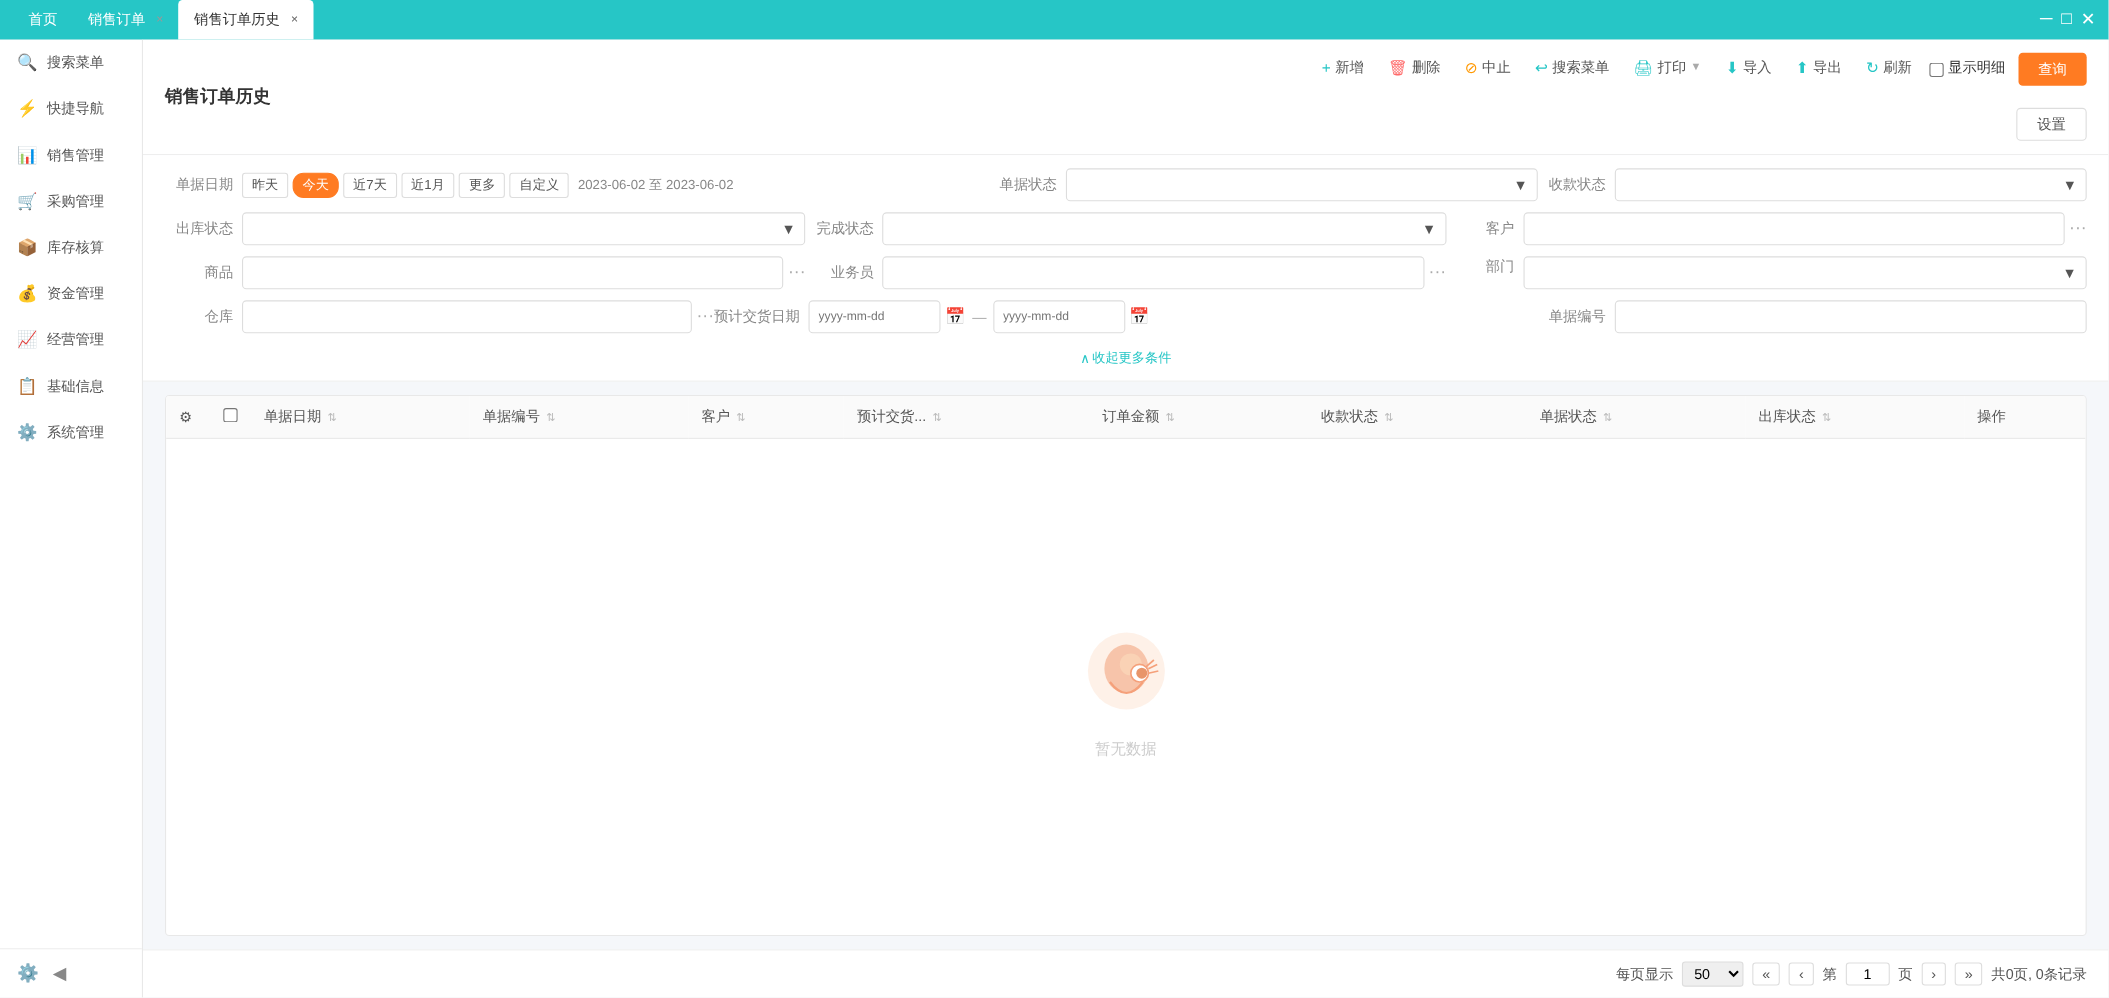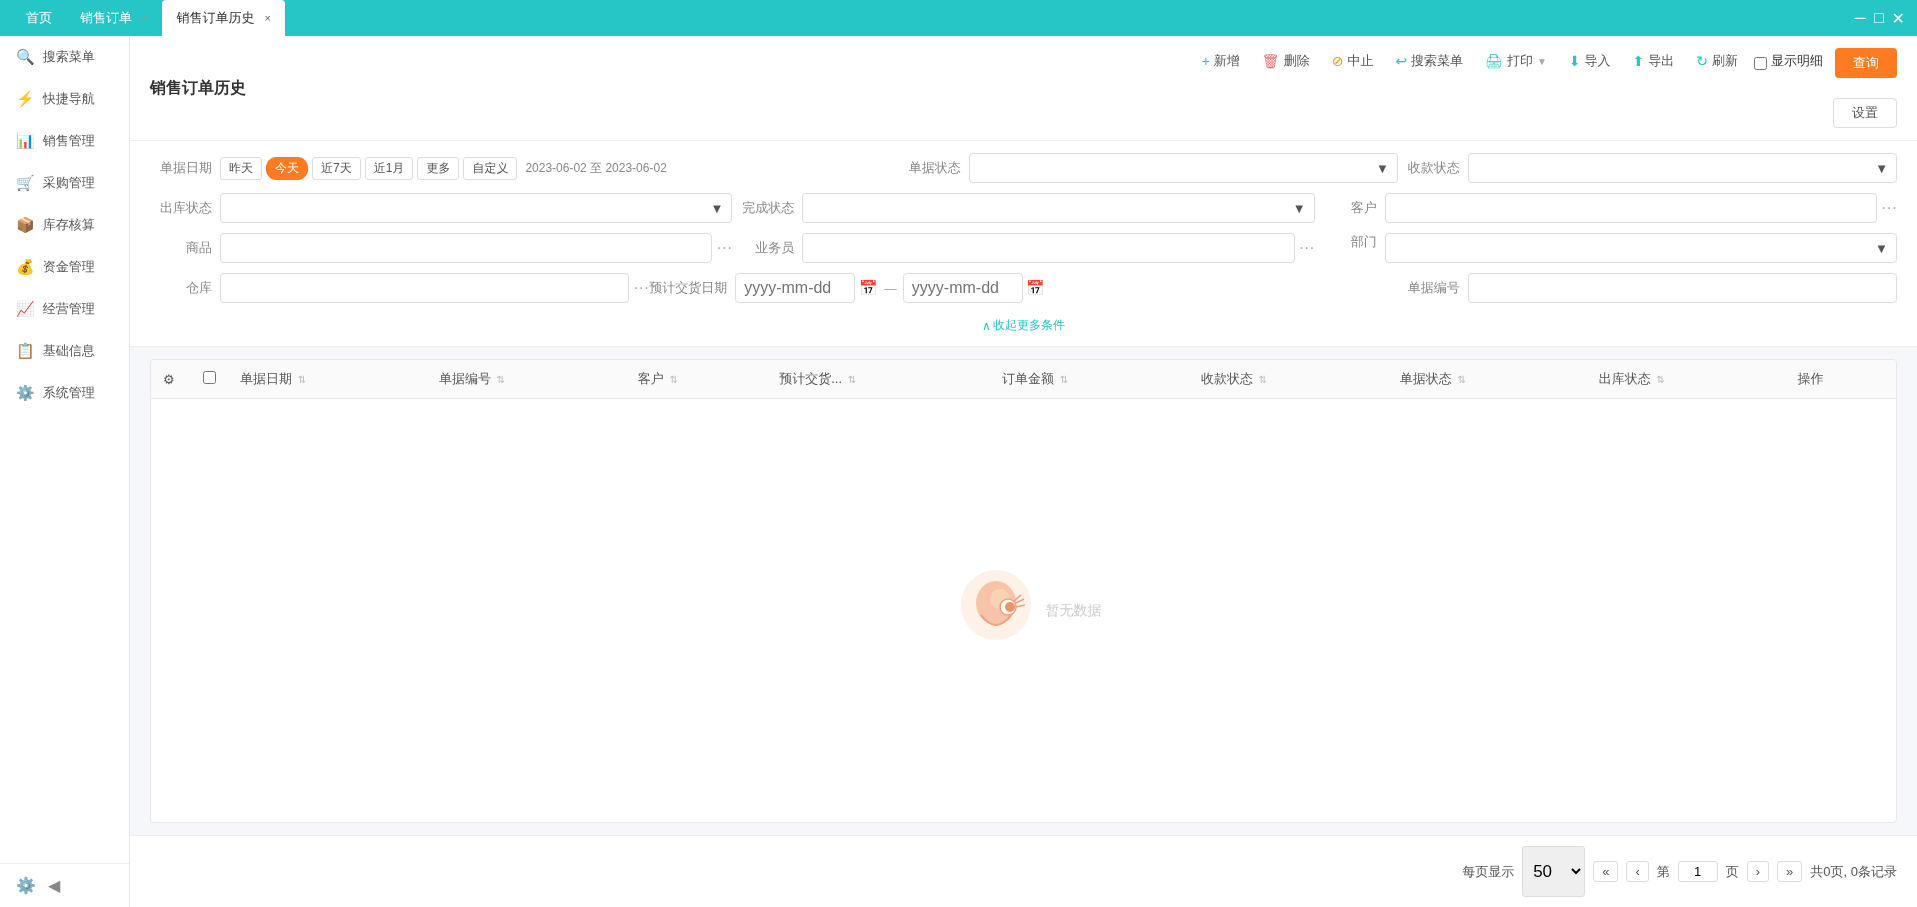--- a/index.html
+++ b/index.html
@@ -43,41 +43,41 @@
     .filter-area { background: #fff; padding: 12px 20px 8px; border-bottom: 1px solid #eee; }
     .filter-row { display: flex; align-items: center; margin-bottom: 10px; gap: 0; flex-wrap: wrap; }
     .filter-label { color: #888; font-size: 13px; min-width: 70px; text-align: right; padding-right: 8px; flex-shrink: 0; }
     .filter-date-btns { display: flex; align-items: flex-end; gap: 4px; }
     .date-btn { padding: 2px 8px; border-radius: 3px; border: 1px solid #ddd; background: #fff; font-size: 12px; cursor: pointer; color: #555; }
     .date-btn.active { background: #ff7b22; color: #fff; border-color: #ff7b22; border-radius: 10px; }
     .date-range { font-size: 12px; color: #888; margin-left: 8px; }
     .filter-select { border: 1px solid #ddd; border-radius: 4px; padding: 4px 8px; font-size: 13px; color: #555; background: #fff; min-width: 160px; display: flex; align-items: center; justify-content: space-between; cursor: pointer; height: 30px; }
     .filter-input { border: 1px solid #ddd; border-radius: 4px; padding: 4px 8px; font-size: 13px; color: #aaa; background: #fff; height: 30px; min-width: 160px; }
     .filter-dots { color: #aaa; cursor: pointer; margin-left: 4px; font-size: 16px; }
-    .date-input { border: 1px solid #ddd; border-radius: 4px; padding: 4px 8px; font-size: 16px; color: #aaa; background: #fff; height: 30px; width: 120px; }
+    .date-input { border: 1px solid #ddd; border-radius: 4px; padding: 4px 8px; font-size: 11px; color: #aaa; background: #fff; height: 30px; width: 120px; }
     .date-sep { margin: 0 6px; color: #aaa; }
     .cal-icon { color: #aaa; cursor: pointer; font-size: 15px; margin-left: 4px; }
     .collapse-btn { color: #26c6c6; font-size: 12px; cursor: pointer; display: flex; align-items: center; gap: 2px; justify-content: center; padding: 4px 0; }
 
     
     .table-area { flex: 1; overflow: auto; padding: 12px 20px; display: flex; flex-direction: column; }
     .table-wrapper { background: #fff; border: 1px solid #e8e8e8; border-radius: 4px; flex: 1; overflow: auto; display: flex; flex-direction: column; }
     .data-table { width: 100%; border-collapse: collapse; }
     .data-table th { background: #fafafa; border-bottom: 1px solid #e8e8e8; padding: 10px 12px; text-align: left; font-weight: normal; color: #555; font-size: 13px; white-space: nowrap; }
     .data-table th .sort-icon { color: #bbb; font-size: 10px; margin-left: 2px; }
     .th-settings { width: 40px; text-align: center; }
     .th-check { width: 30px; text-align: center; }
 
     
-    .empty-state { flex: 1; display: flex; flex-direction: row; align-items: center; justify-content: center; padding: 60px 0; }
+    .empty-state { flex: 1; display: flex; flex-direction: column; align-items: center; justify-content: center; padding: 60px 0; }
     .empty-text { color: #ccc; font-size: 14px; }
 
     
     .pagination { background: #fff; border-top: 1px solid #eee; padding: 10px 20px; display: flex; align-items: center; justify-content: flex-end; gap: 8px; font-size: 13px; color: #555; }
-    .page-size-select { border: 1px solid #ddd; border-radius: 3px; padding: 14px 6px; font-size: 17px; cursor: pointer; }
+    .page-size-select { border: 1px solid #ddd; border-radius: 3px; padding: 2px 6px; font-size: 13px; cursor: pointer; }
     .page-nav-btn { border: 1px solid #ddd; border-radius: 3px; padding: 2px 8px; cursor: pointer; background: #fff; color: #555; font-size: 13px; }
     .page-nav-btn:disabled { color: #ccc; cursor: not-allowed; }
     .page-input { border: 1px solid #ddd; border-radius: 3px; padding: 2px 6px; width: 40px; text-align: center; font-size: 13px; }
 
     
     .empty-illustration { width: 100px; height: 100px; margin-bottom: 12px; }
   </style>
 </head>
 <body>
 

